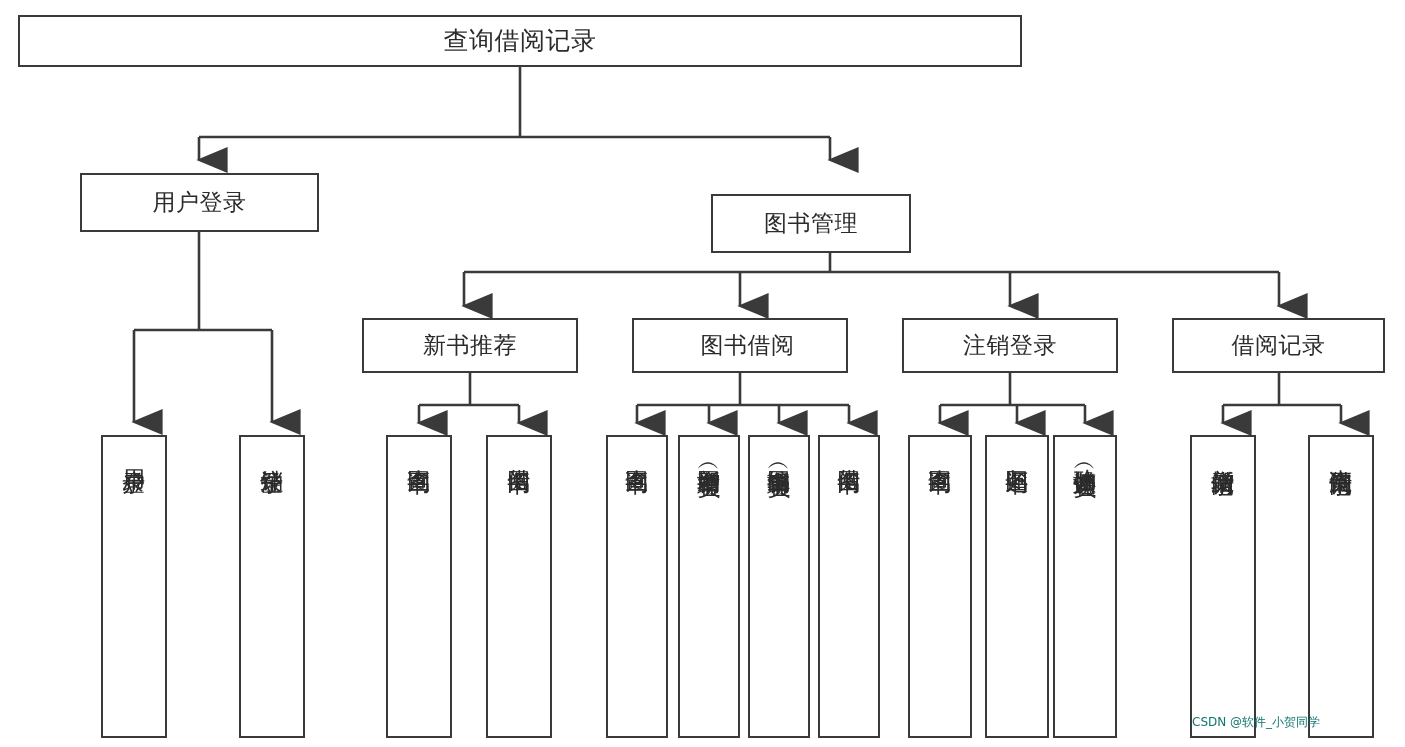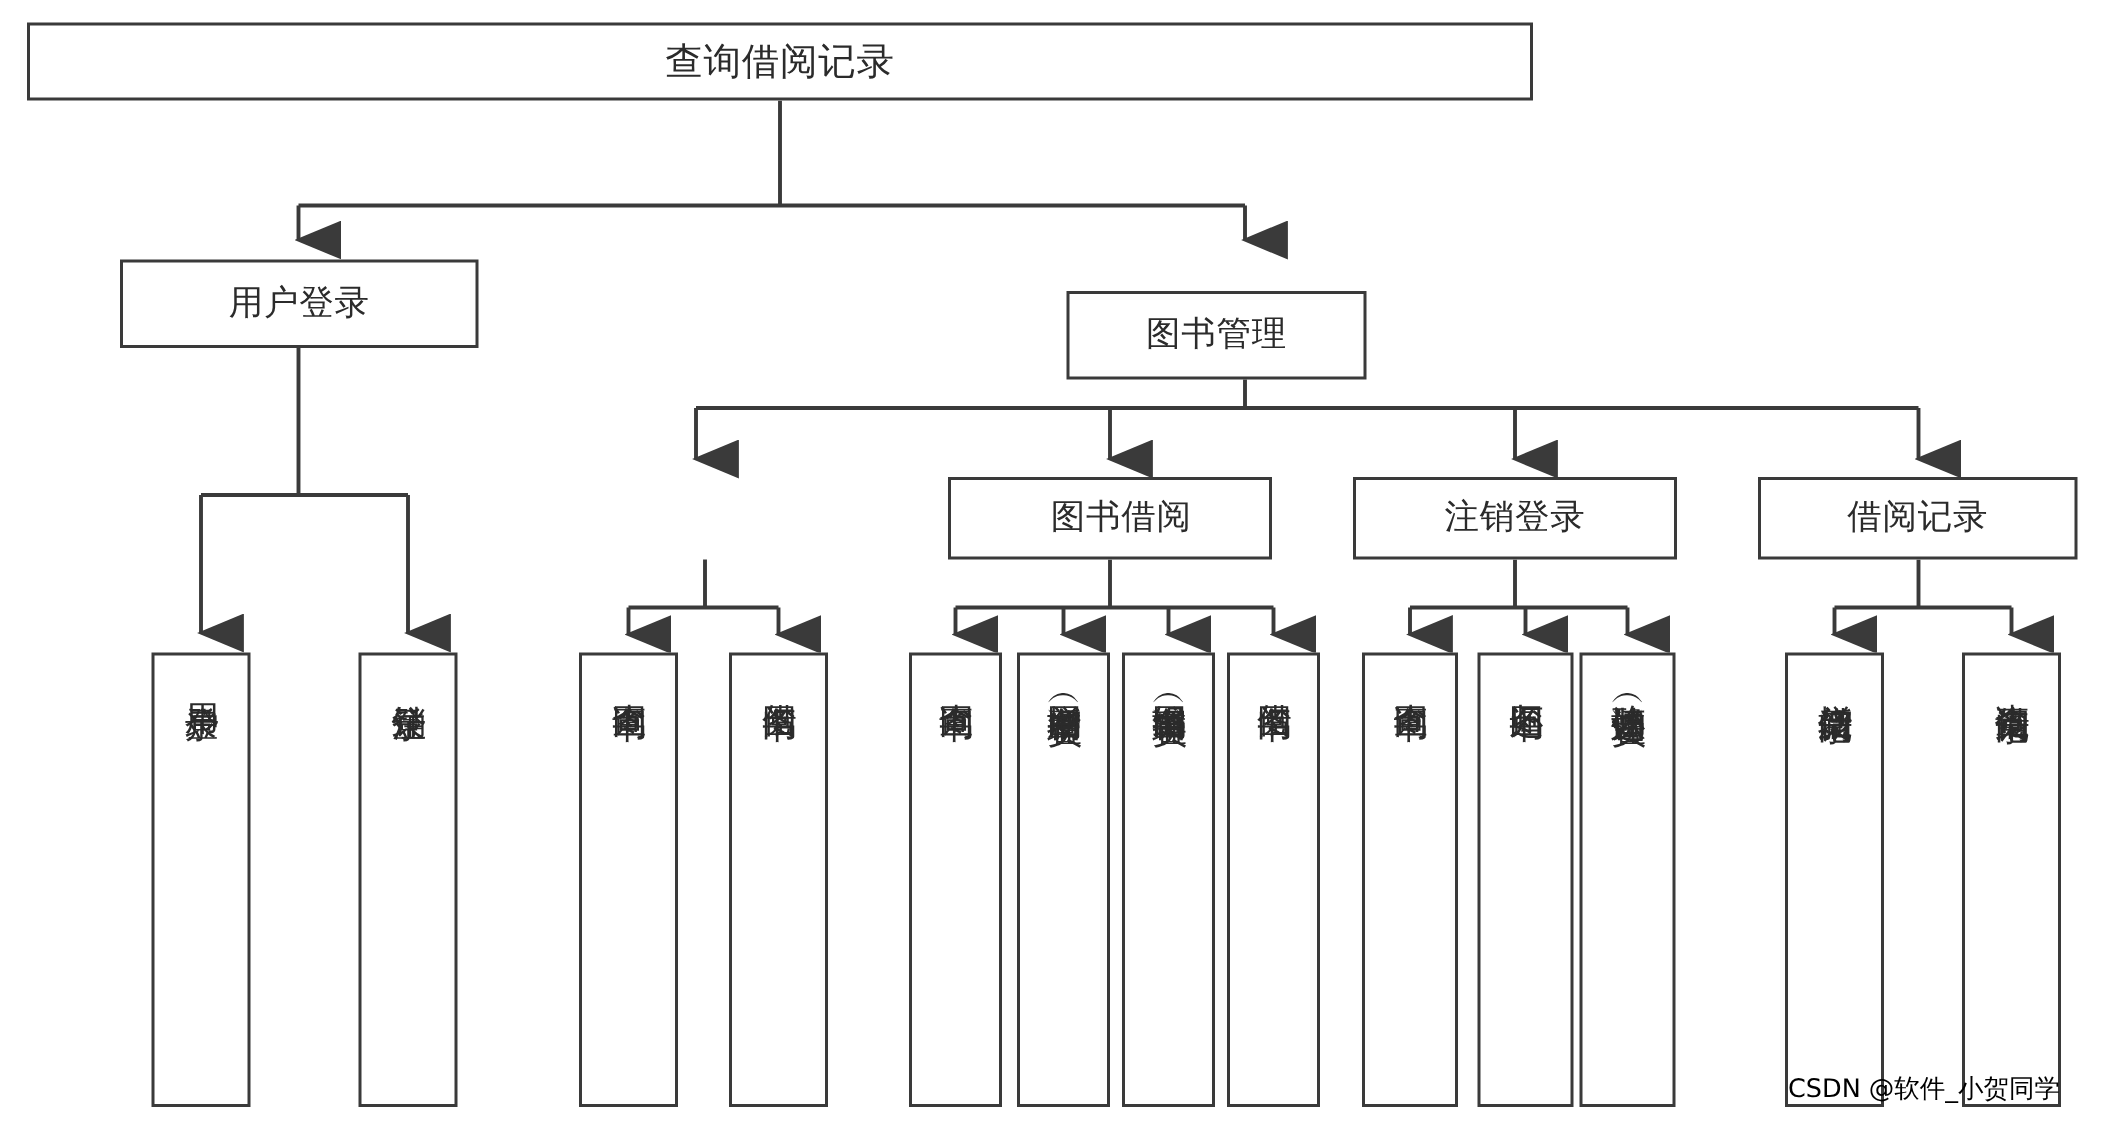--- a/index.html
+++ b/index.html
@@ -58,22 +58,22 @@
   .node.vert .label {
     writing-mode: vertical-rl;
     text-orientation: upright;
     font-size: 23px;
     line-height: 1.06;
     letter-spacing: 1px;
     max-height: 276px;
   }
   .watermark {
     position: absolute;
-    color: #000000;
-    font-size: 17px;
+    color: #0f766e;
+    font-size: 12px;
     white-space: nowrap;
     user-select: none;
   }
 </style>
 </head>
 <body>
 
 <div id="canvas">
 
   <svg class="wires" viewBox="0 0 1405 747">
@@ -130,20 +130,23 @@
     <span class="label">查询借阅记录</span>
   </div>
 
   <div class="node horiz" style="left:80px; top:173px; width:239px; height:59px;">
     <span class="label">用户登录</span>
   </div>
   <div class="node horiz" style="left:711px; top:173px; width:200px; height:59px;margin-top:21px;">
     <span class="label">图书管理</span>
   </div>
 
+  <div class="node horiz" style="left:362px; top:318px; width:216px; height:55px;">
+    <span class="label">新书推荐</span>
+  </div>
   <div class="node horiz" style="left:632px; top:318px; width:216px; height:55px;padding-left:15px;">
     <span class="label">图书借阅</span>
   </div>
   <div class="node horiz" style="left:902px; top:318px; width:216px; height:55px;">
     <span class="label">注销登录</span>
   </div>
   <div class="node horiz" style="left:1172px; top:318px; width:213px; height:55px;">
     <span class="label">借阅记录</span>
   </div>
 

